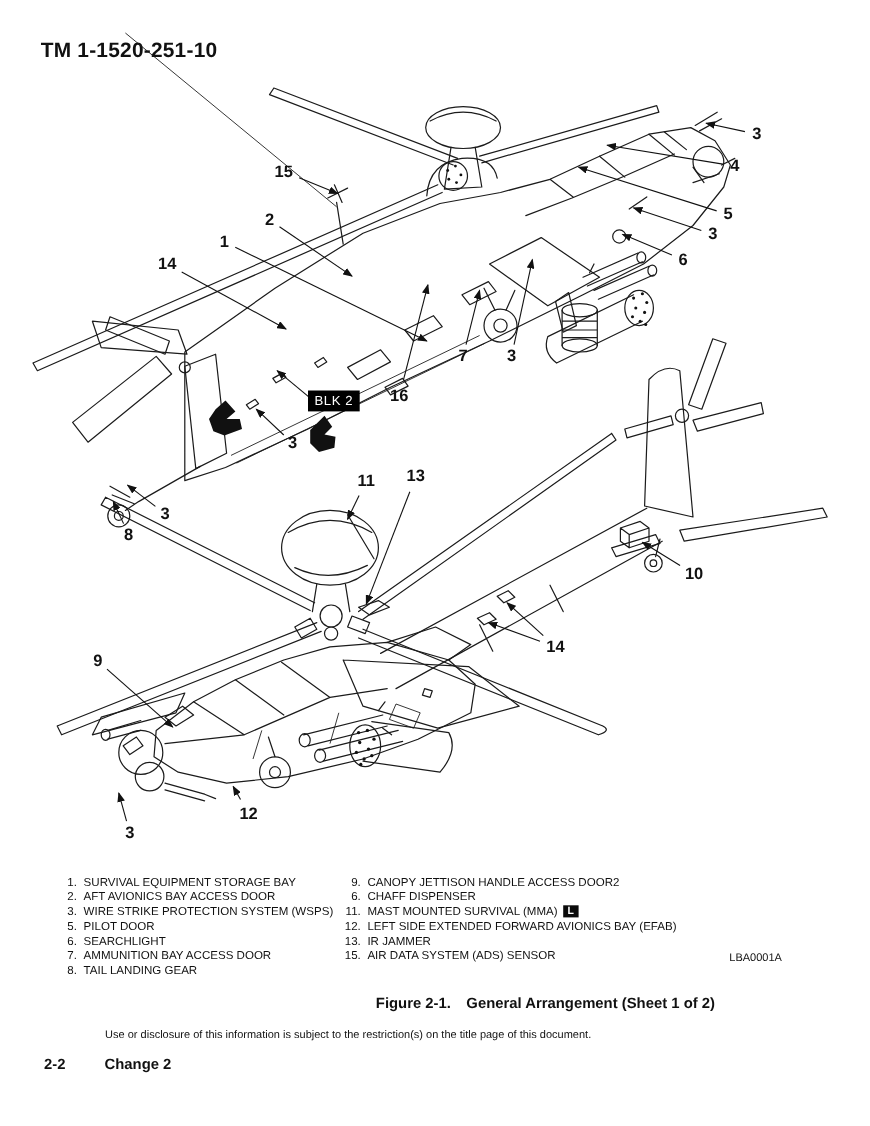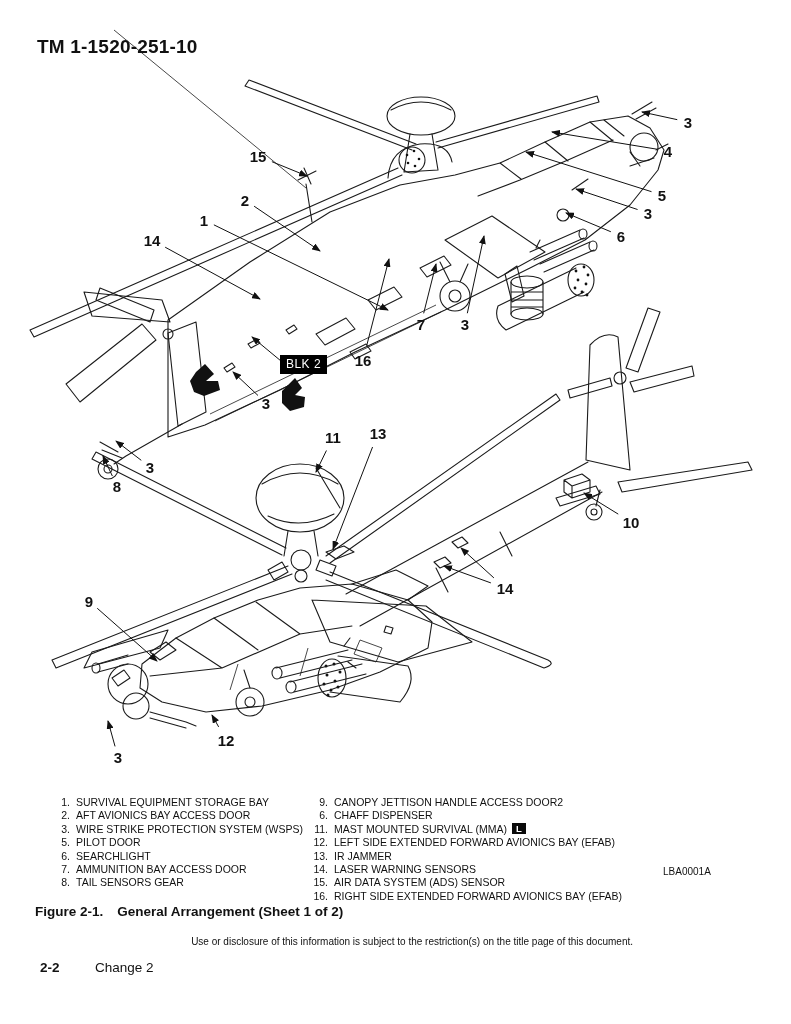--- a/index.html
+++ b/index.html
@@ -17,25 +17,25 @@
              font-weight:normal;font-size:12px;text-align:center;line-height:19px;letter-spacing:.5px;}
   #legend{left:0;top:772px;width:791px;font-size:10.5px;line-height:13.4px;}
   .lcol{position:absolute;top:0;margin-top:24px;}
   #lcol-left{left:50px;width:260px;}
   #lcol-right{left:308px;width:340px;}
   .lrow{white-space:nowrap;}
   .lnum{display:inline-block;width:20px;text-align:right;margin-right:6px;}
   .lbadge{display:inline-block;background:#0a0a0a;color:#fff;font-weight:bold;font-size:9.5px;
           line-height:11px;padding:0 4px;margin-left:5px;vertical-align:1px;}
   #image-code{left:663px;top:866px;font-size:10px;}
-  #caption{left:0;top:904px;width:650px;text-align:left;font-size:13.5px;font-weight:bold;padding-left:35px;}
+  #caption{left:0;top:904px;width:650px;text-align:right;font-size:13.5px;font-weight:bold;}
   #caption .cl{margin-right:14px;}
-  #restriction{left:0;top:936px;width:633px;text-align:right;font-size:10px;}
+  #restriction{left:0;top:936px;width:633px;text-align:center;font-size:10px;}
   #footer-page{left:40px;top:960px;font-size:13.5px;font-weight:bold;}
-  #footer-change{left:95px;top:960px;font-size:13.5px;font-weight:normal;}
+  #footer-change{left:95px;top:960px;font-size:13.5px;font-weight:bold;}
 </style>
 </head>
 <body>
 
 <div id="page">
 
   <div id="header" class="abs">TM 1-1520-251-10</div>
 
   <svg id="art" class="abs" viewBox="0 0 791 1024">
     <defs>
@@ -265,31 +265,29 @@
   <div id="blk-badge" class="abs">BLK 2</div>
 
   <div id="legend" class="abs">
     <div id="lcol-left" class="lcol">
         <div class="lrow"><span class="lnum">1.</span><span>SURVIVAL EQUIPMENT STORAGE BAY</span></div>
         <div class="lrow"><span class="lnum">2.</span><span>AFT AVIONICS BAY ACCESS DOOR</span></div>
         <div class="lrow"><span class="lnum">3.</span><span>WIRE STRIKE PROTECTION SYSTEM (WSPS)</span></div>
         <div class="lrow"><span class="lnum">5.</span><span>PILOT DOOR</span></div>
         <div class="lrow"><span class="lnum">6.</span><span>SEARCHLIGHT</span></div>
         <div class="lrow"><span class="lnum">7.</span><span>AMMUNITION BAY ACCESS DOOR</span></div>
-        <div class="lrow"><span class="lnum">8.</span><span>TAIL SENSORS GEAR</span></div>
+        <div class="lrow"><span class="lnum">8.</span><span>TAIL LANDING GEAR</span></div>
       </div>
     <div id="lcol-right" class="lcol">
         <div class="lrow"><span class="lnum">9.</span><span>CANOPY JETTISON HANDLE ACCESS DOOR2</span></div>
         <div class="lrow"><span class="lnum">6.</span><span>CHAFF DISPENSER</span></div>
         <div class="lrow"><span class="lnum">11.</span><span>MAST MOUNTED SURVIVAL (MMA)</span><span class="lbadge">L</span></div>
         <div class="lrow"><span class="lnum">12.</span><span>LEFT SIDE EXTENDED FORWARD AVIONICS BAY (EFAB)</span></div>
         <div class="lrow"><span class="lnum">13.</span><span>IR JAMMER</span></div>
-        <div class="lrow"><span class="lnum">14.</span><span>LASER WARNING SENSORS</span></div>
         <div class="lrow"><span class="lnum">15.</span><span>AIR DATA SYSTEM (ADS) SENSOR</span></div>
-        <div class="lrow"><span class="lnum">16.</span><span>RIGHT SIDE EXTENDED FORWARD AVIONICS BAY (EFAB)</span></div>
       </div>
   </div>
 
   <div id="image-code" class="abs">LBA0001A</div>
 
   <div id="caption" class="abs">
     <span class="cl">Figure 2-1.</span><span>General Arrangement (Sheet 1 of 2)</span>
   </div>
 
   <div id="restriction" class="abs">Use or disclosure of this information is subject to the restriction(s) on the title page of this document.</div>

